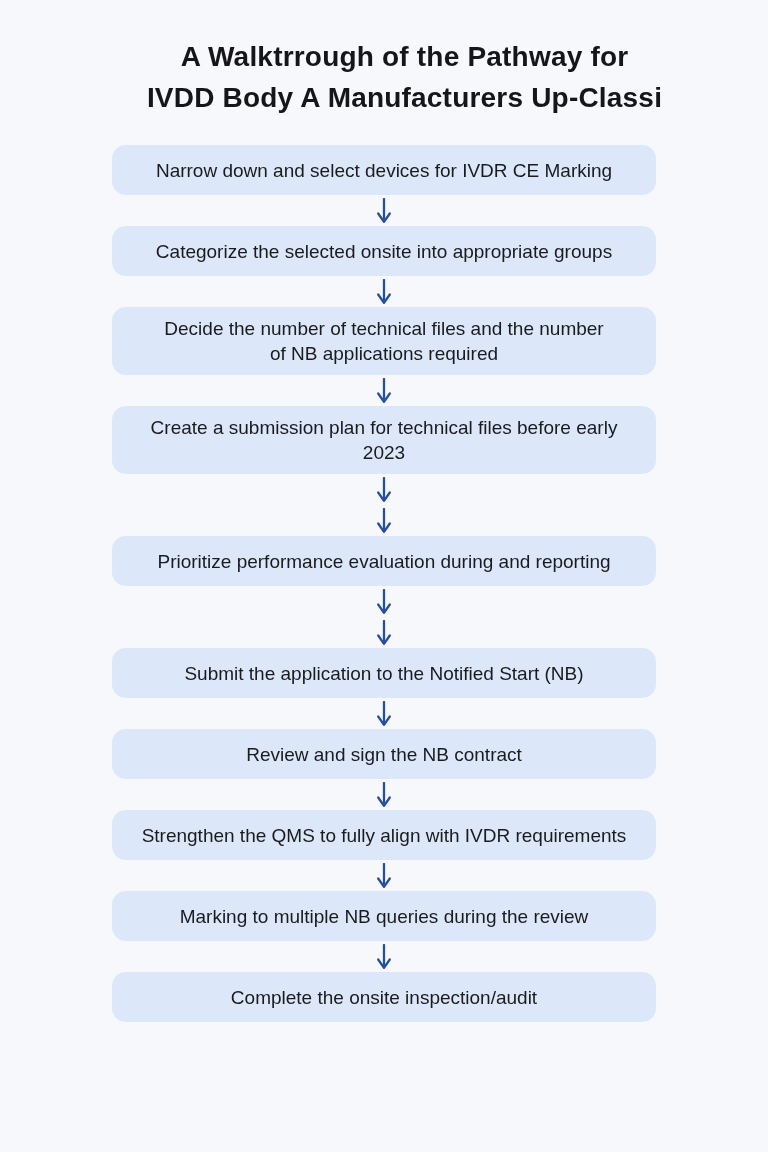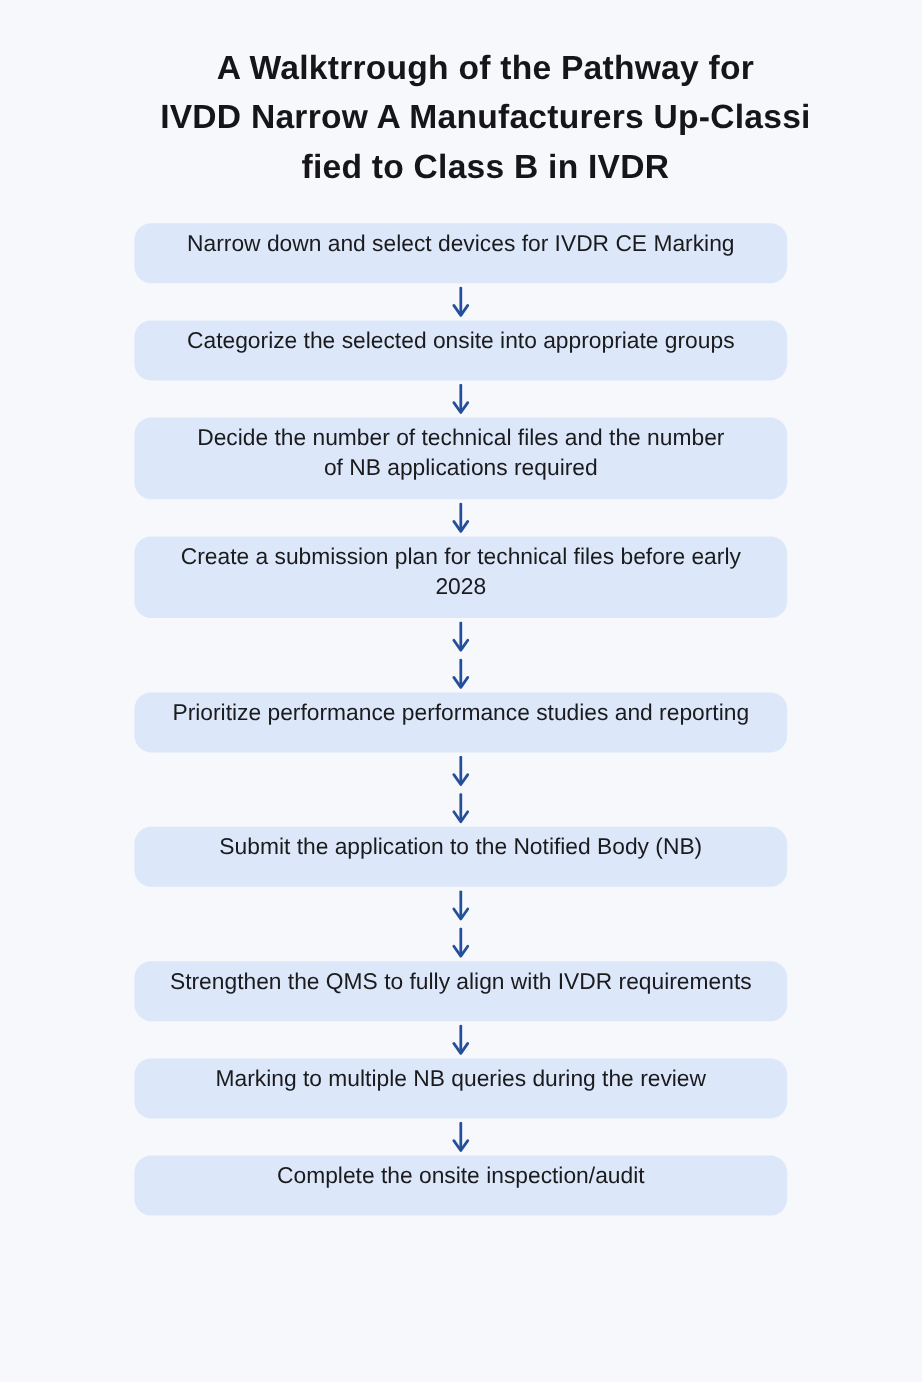--- a/index.html
+++ b/index.html
@@ -39,21 +39,21 @@
     align-items: center;
   }
   .box {
     width: 544px;
     min-height: 50px;
     box-sizing: border-box;
     padding: 5px 14px;
     background: #dce8fa;
     border-radius: 14px;
     display: flex;
-    align-items: flex-start;
+    align-items: center;
     justify-content: center;
     text-align: center;
     font-size: 19px;
     line-height: 25px;
     color: #1b1b1e;
   }
   .box.tall {
     min-height: 68px;
   }
   .box .txt {
@@ -71,22 +71,21 @@
     display: block;
   }
 </style>
 </head>
 <body>
 
 <div class="canvas">
 
   <div class="title">
     <span>A Walktrrough of the Pathway for</span>
-    <span>IVDD Narrow A Manufacturers Up-Classi</span>
-    <span>fied to Class B in IVDR</span>
+    <span>IVDD Body A Manufacturers Up-Classi</span>
   </div>
 
   <div class="flow">
 
     <div class="box">
       <span class="txt">Narrow down and select devices for IVDR CE Marking</span>
     </div>
     <div class="arrow">
       <svg width="18" height="26" viewBox="0 0 18 26" fill="none">
         <path d="M9 1 L9 21" stroke="#24509b" stroke-width="2.3" stroke-linecap="round"></path>
@@ -108,63 +107,66 @@
       <span class="txt">Decide the number of technical files and the number of NB applications required</span>
     </div>
     <div class="arrow">
       <svg width="18" height="26" viewBox="0 0 18 26" fill="none">
         <path d="M9 1 L9 21" stroke="#24509b" stroke-width="2.3" stroke-linecap="round"></path>
         <path d="M3.2 15.5 L9 23.8 L14.8 15.5" stroke="#24509b" stroke-width="2.3" stroke-linecap="round" stroke-linejoin="round" fill="none"></path>
       </svg>
     </div>
 
     <div class="box tall w472">
-      <span class="txt">Create a submission plan for technical files before early 2028</span>
+      <span class="txt">Create a submission plan for technical files before early 2023</span>
     </div>
     <div class="arrow">
       <svg width="18" height="26" viewBox="0 0 18 26" fill="none">
         <path d="M9 1 L9 21" stroke="#24509b" stroke-width="2.3" stroke-linecap="round"></path>
         <path d="M3.2 15.5 L9 23.8 L14.8 15.5" stroke="#24509b" stroke-width="2.3" stroke-linecap="round" stroke-linejoin="round" fill="none"></path>
       </svg>
     </div>
 
     <div class="arrow">
       <svg width="18" height="26" viewBox="0 0 18 26" fill="none">
         <path d="M9 1 L9 21" stroke="#24509b" stroke-width="2.3" stroke-linecap="round"></path>
         <path d="M3.2 15.5 L9 23.8 L14.8 15.5" stroke="#24509b" stroke-width="2.3" stroke-linecap="round" stroke-linejoin="round" fill="none"></path>
       </svg>
     </div>
 
     <div class="box">
-      <span class="txt">Prioritize performance performance studies and reporting</span>
+      <span class="txt">Prioritize performance evaluation during and reporting</span>
     </div>
     <div class="arrow">
       <svg width="18" height="26" viewBox="0 0 18 26" fill="none">
         <path d="M9 1 L9 21" stroke="#24509b" stroke-width="2.3" stroke-linecap="round"></path>
         <path d="M3.2 15.5 L9 23.8 L14.8 15.5" stroke="#24509b" stroke-width="2.3" stroke-linecap="round" stroke-linejoin="round" fill="none"></path>
       </svg>
     </div>
 
     <div class="arrow">
       <svg width="18" height="26" viewBox="0 0 18 26" fill="none">
         <path d="M9 1 L9 21" stroke="#24509b" stroke-width="2.3" stroke-linecap="round"></path>
         <path d="M3.2 15.5 L9 23.8 L14.8 15.5" stroke="#24509b" stroke-width="2.3" stroke-linecap="round" stroke-linejoin="round" fill="none"></path>
       </svg>
     </div>
 
     <div class="box">
-      <span class="txt">Submit the application to the Notified Body (NB)</span>
+      <span class="txt">Submit the application to the Notified Start (NB)</span>
     </div>
     <div class="arrow">
       <svg width="18" height="26" viewBox="0 0 18 26" fill="none">
         <path d="M9 1 L9 21" stroke="#24509b" stroke-width="2.3" stroke-linecap="round"></path>
         <path d="M3.2 15.5 L9 23.8 L14.8 15.5" stroke="#24509b" stroke-width="2.3" stroke-linecap="round" stroke-linejoin="round" fill="none"></path>
       </svg>
     </div>
 
+    <div class="box">
+      <span class="txt">Review and sign the NB contract</span>
+    </div>
     <div class="arrow">
       <svg width="18" height="26" viewBox="0 0 18 26" fill="none">
         <path d="M9 1 L9 21" stroke="#24509b" stroke-width="2.3" stroke-linecap="round"></path>
         <path d="M3.2 15.5 L9 23.8 L14.8 15.5" stroke="#24509b" stroke-width="2.3" stroke-linecap="round" stroke-linejoin="round" fill="none"></path>
       </svg>
     </div>
 
     <div class="box">
       <span class="txt">Strengthen the QMS to fully align with IVDR requirements</span>
     </div>

